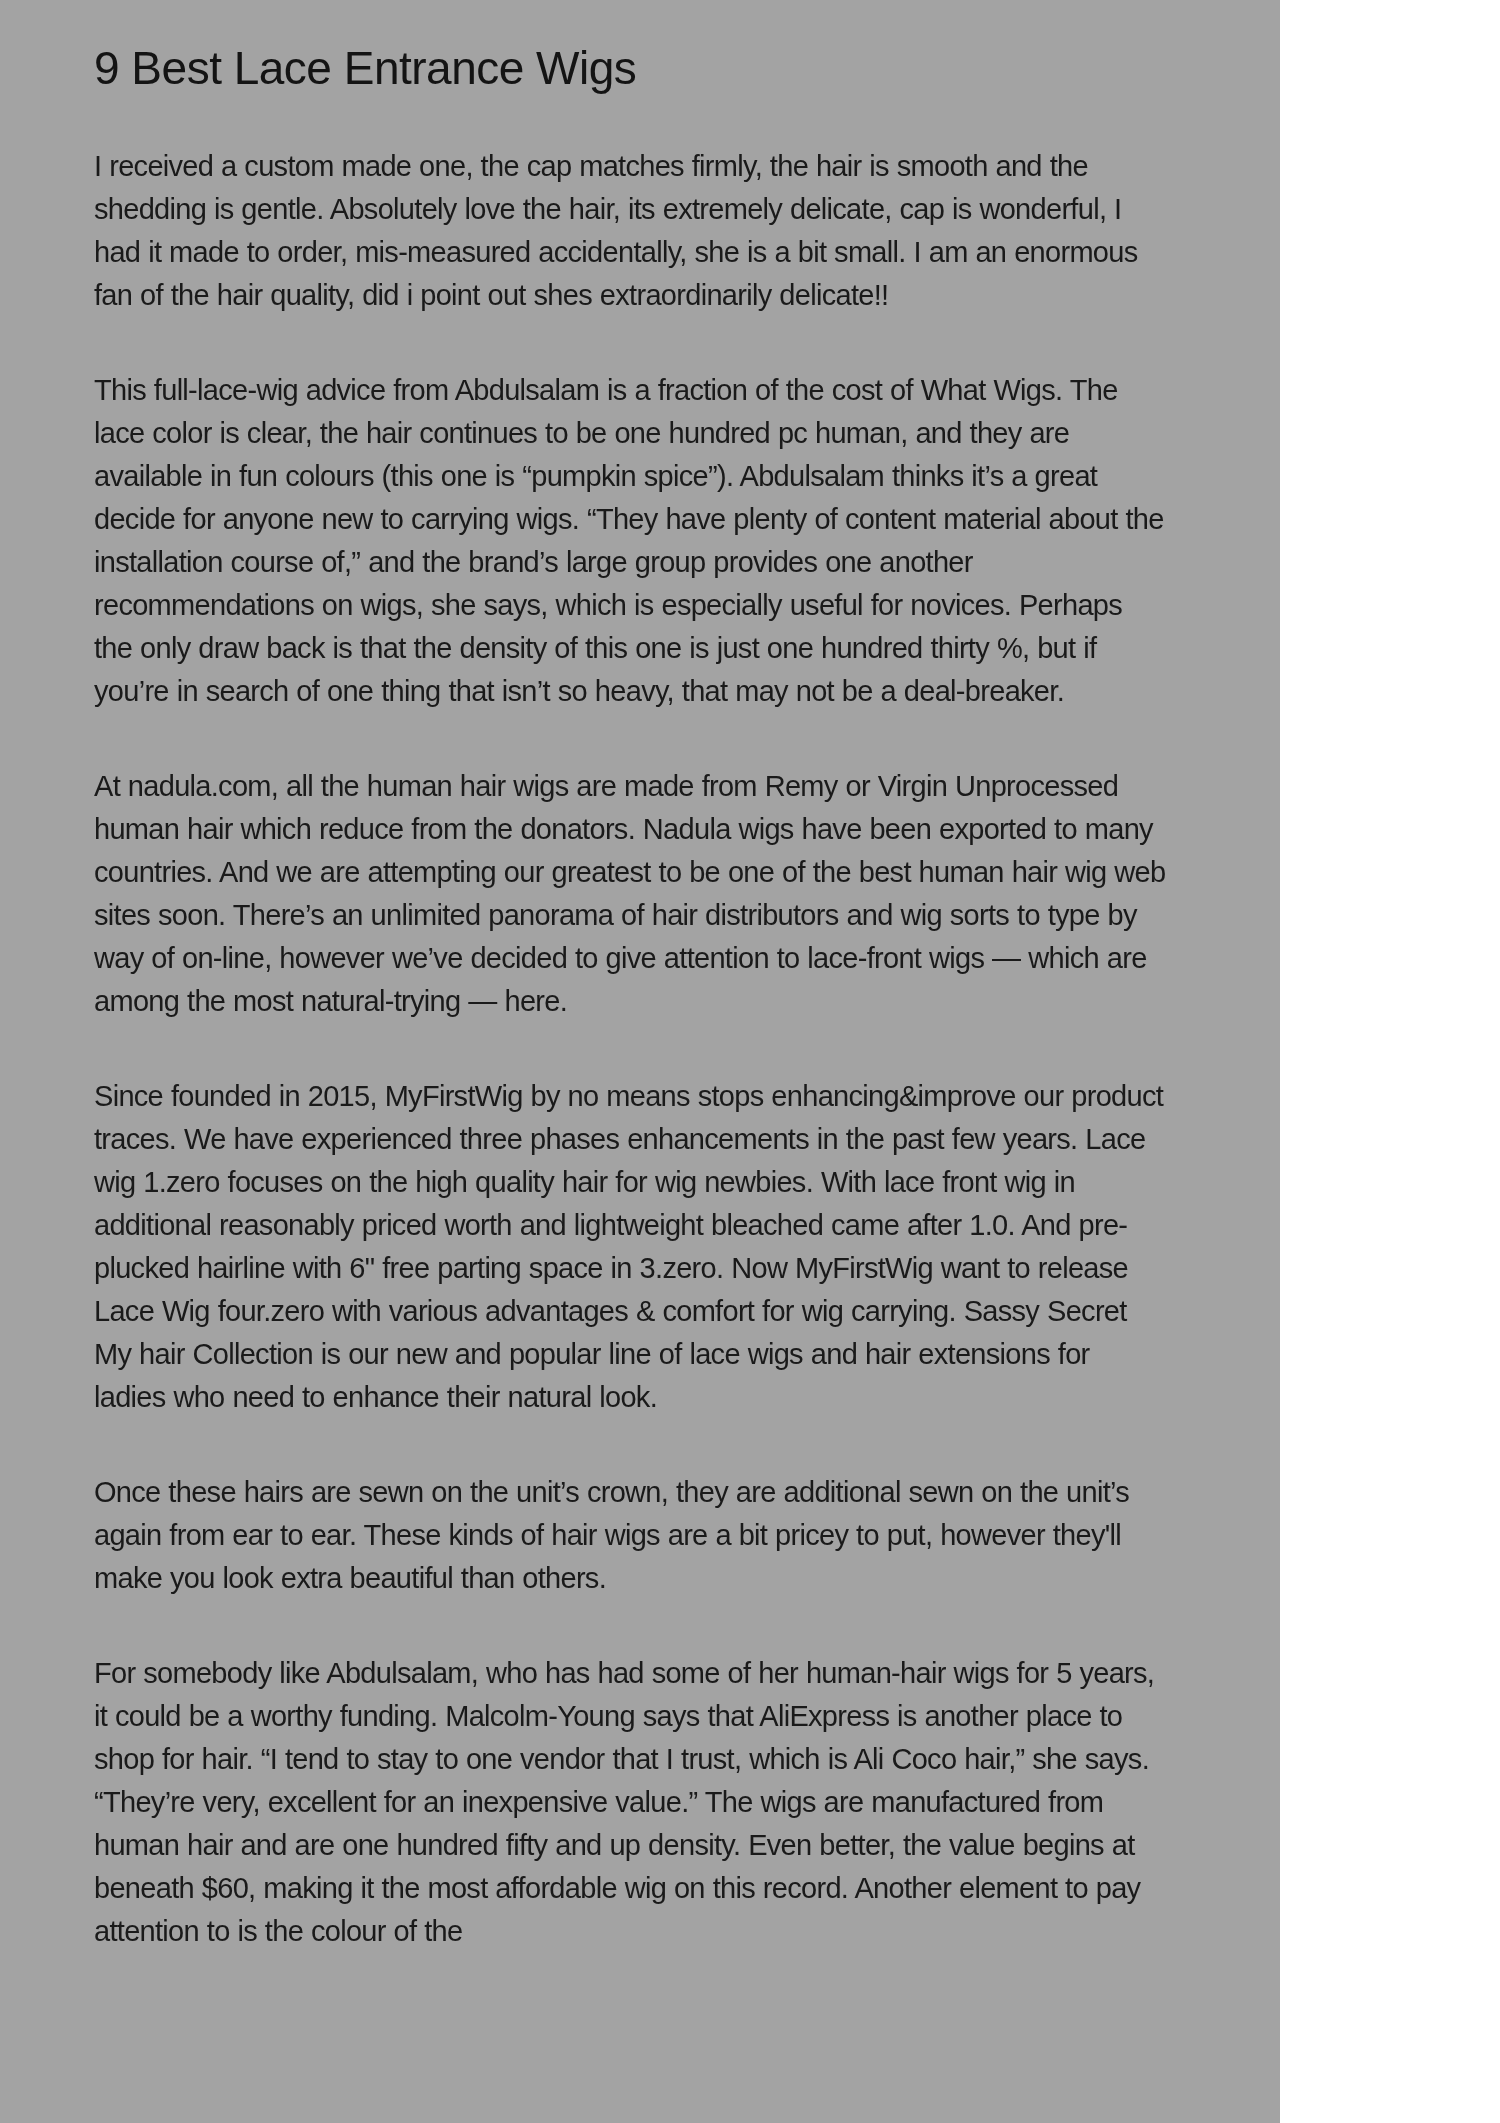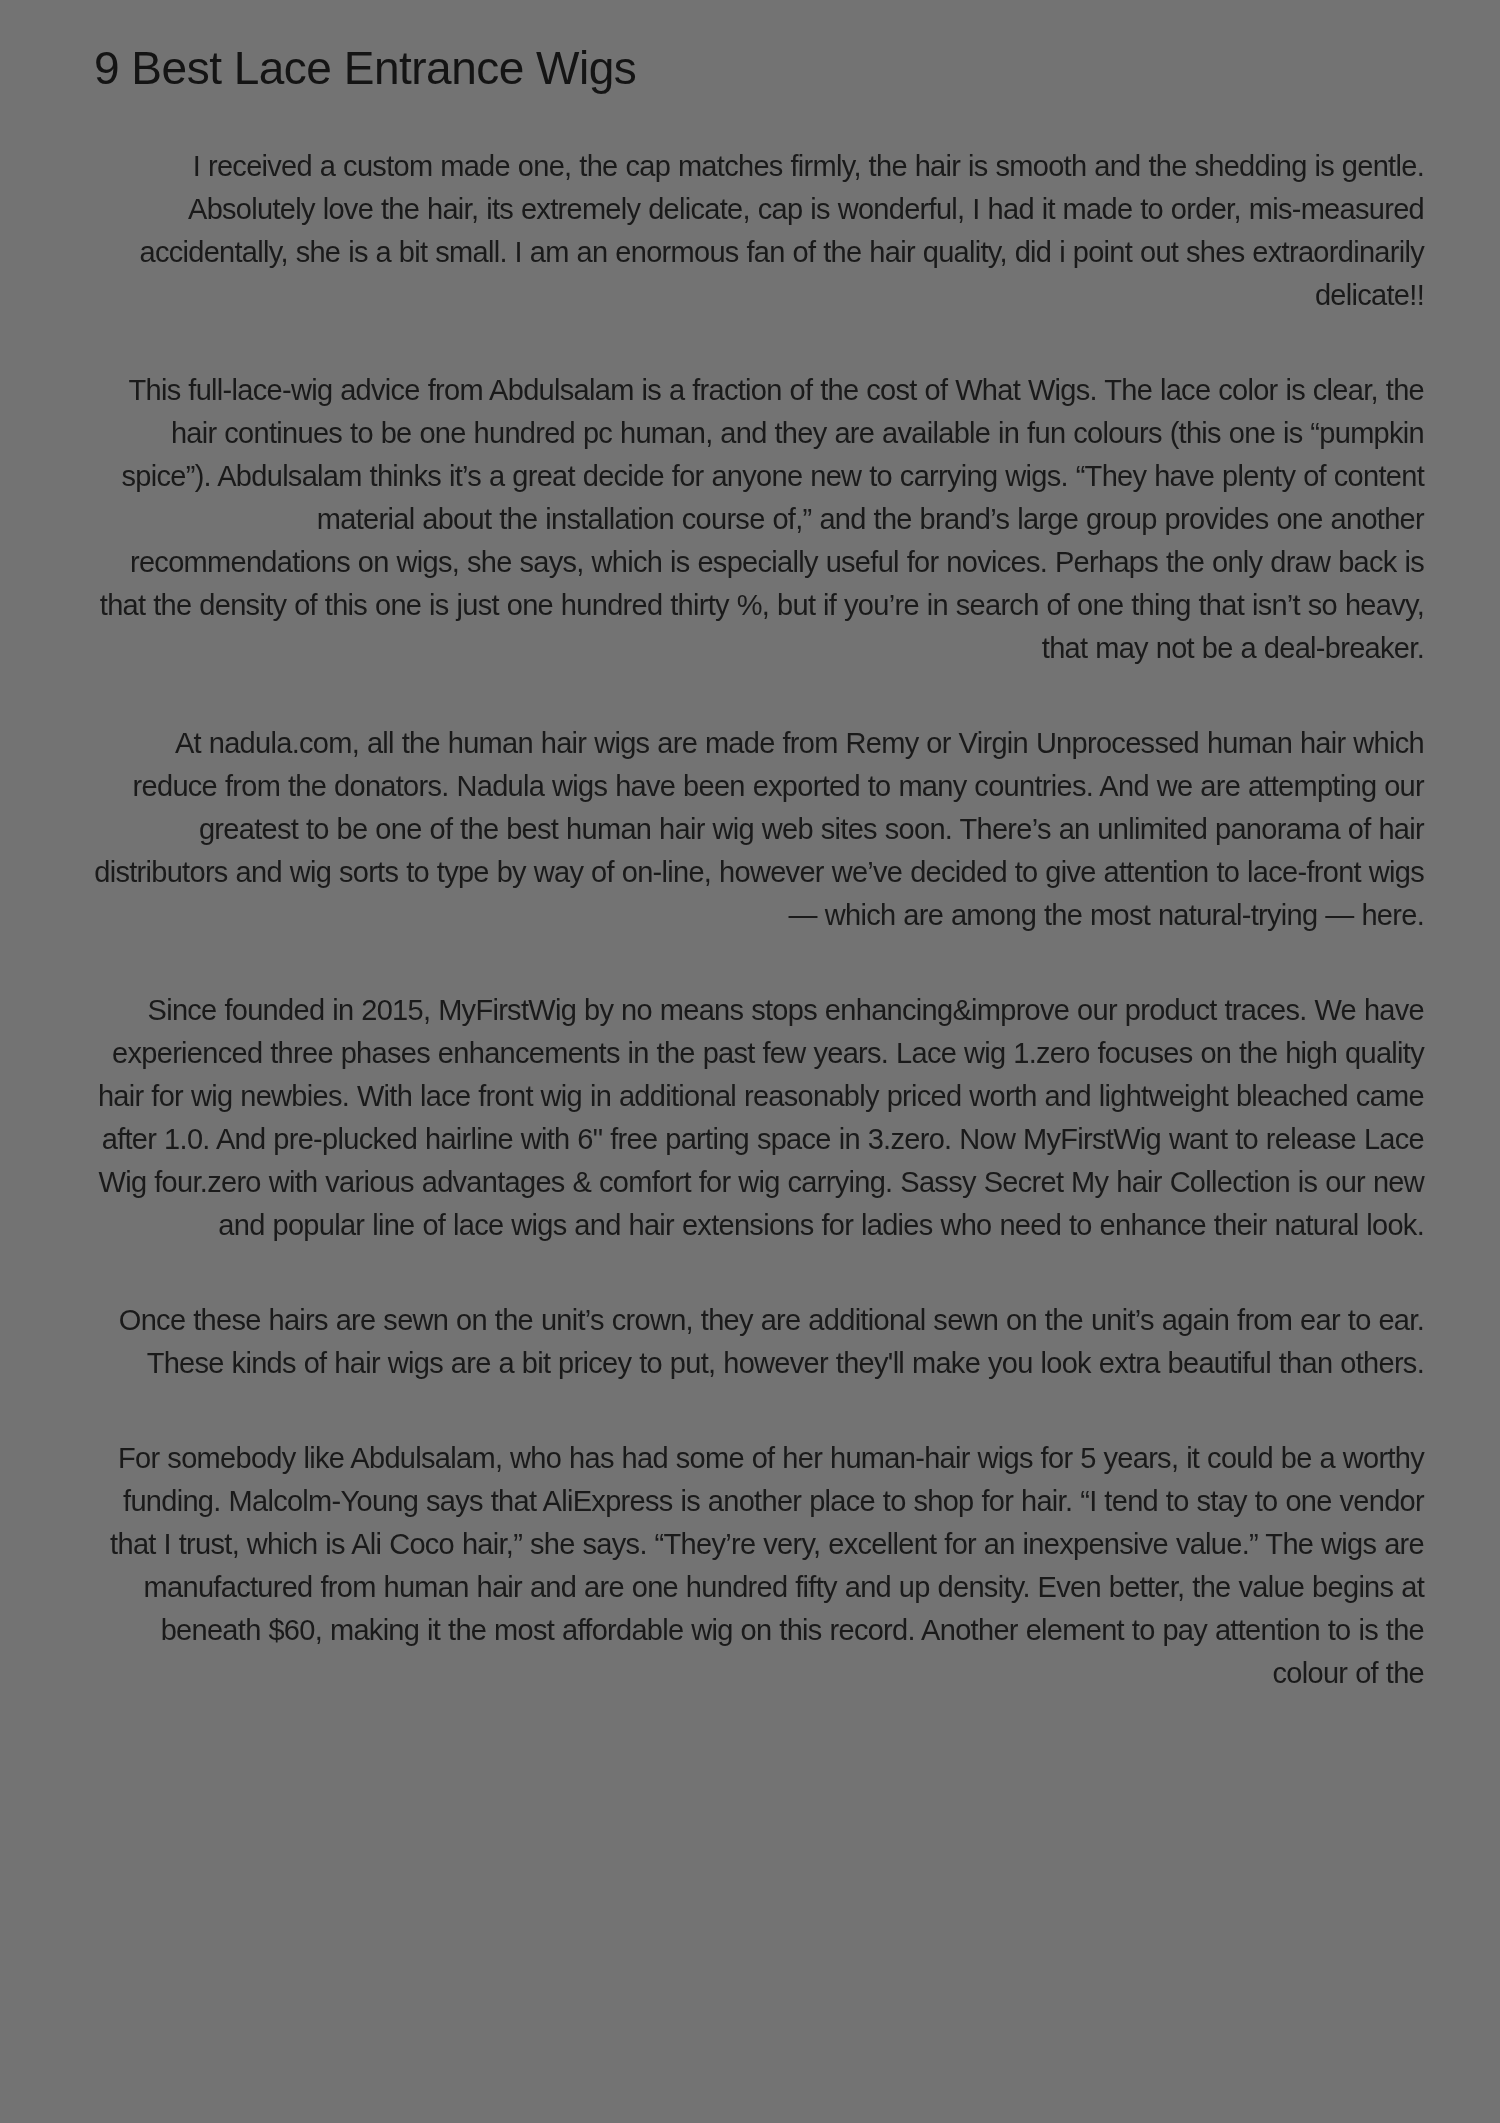--- a/index.html
+++ b/index.html
@@ -8,24 +8,24 @@
     background: #ffffff;
   }
   body {
     width: 1500px;
     min-height: 2123px;
     color: #161616;
     font-family: "Liberation Sans", "DejaVu Sans", sans-serif;
   }
   .page {
     box-sizing: border-box;
-    width: 1500px;
+    width: 1280px;
     min-height: 2123px;
-    padding: 42px 76px 40px 94px;
-    background: #737373;
+    padding: 42px 112px 40px 94px;
+    background: #a3a3a3;
   }
   h1.doc-title {
     font-size: 46px;
     font-weight: 400;
     line-height: 1.15;
     letter-spacing: -0.5px;
     margin: 0 0 50px 0;
     color: #141414;
   }
   h2.section-title {
@@ -37,21 +37,20 @@
     color: #141414;
   }
   p.body-para {
     font-size: 29px;
     line-height: 43px;
     letter-spacing: -0.7px;
     word-spacing: 0.5px;
     margin: 0 0 52px 0;
     max-width: 1330px;
     color: #1a1a1a;
-    text-align: right;
   }
 </style>
 </head>
 <body>
 
 <article class="page">
   <h1 class="doc-title">9 Best Lace Entrance Wigs</h1>
 
   <p class="body-para">I received a custom made one, the cap matches firmly, the hair is smooth and the shedding is gentle. Absolutely love the hair, its extremely delicate, cap is wonderful, I had it made to order, mis-measured accidentally, she is a bit small. I am an enormous fan of the hair quality, did i point out shes extraordinarily delicate!!</p>
 

